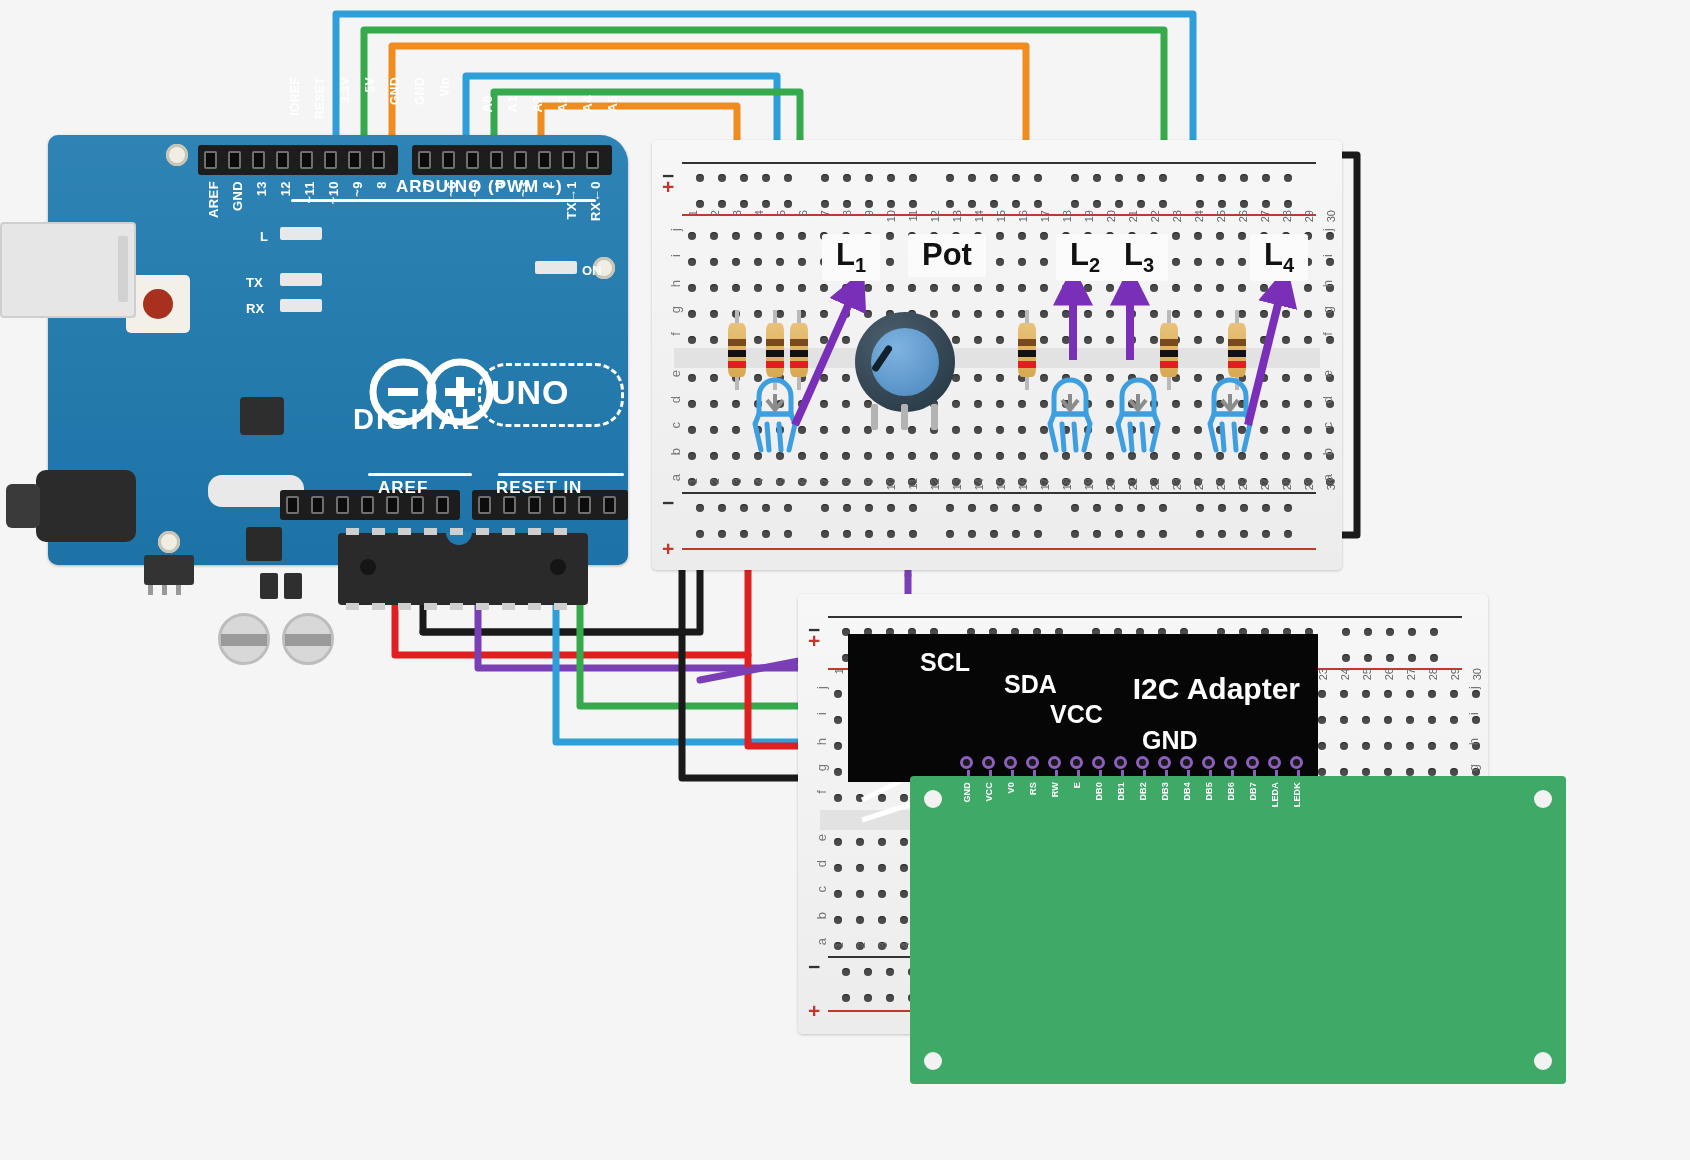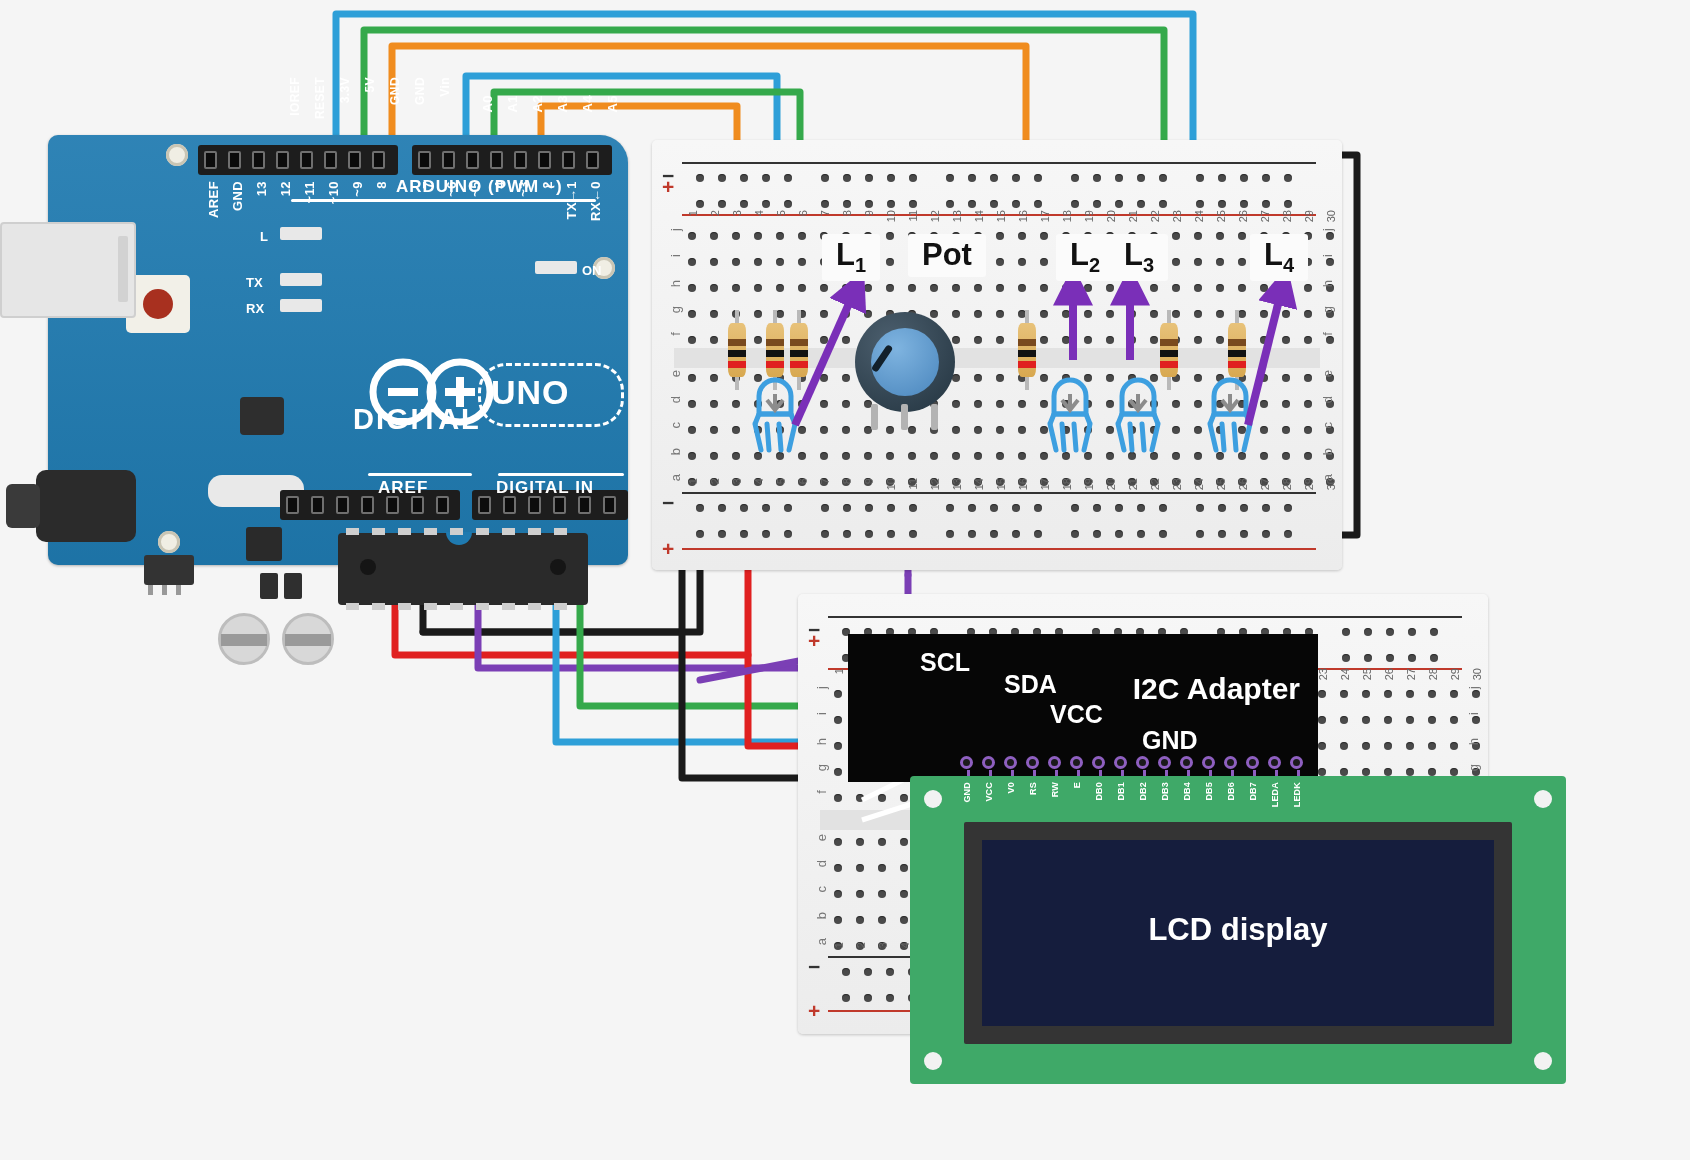--- a/index.html
+++ b/index.html
@@ -251,21 +251,21 @@
         <div class="pin" style="left: 6px;"></div>
         <div class="pin" style="left: 31px;"></div>
         <div class="pin" style="left: 56px;"></div>
         <div class="pin" style="left: 81px;"></div>
         <div class="pin" style="left: 106px;"></div>
         <div class="pin" style="left: 131px;"></div>
       </div>
     <div class="grpline" style="left:320px;top:338px;width:104px;"></div>
     <div class="grpline" style="left:450px;top:338px;width:126px;"></div>
     <div class="grptxt" style="left:330px;top:343px;">AREF</div>
-    <div class="grptxt" style="left:448px;top:343px;">DIGITAL IN</div>
+    <div class="grptxt" style="left:448px;top:343px;">RESET IN</div>
   <div class="plabel" style="left: 158px; top: 46px;">AREF</div>
       <div class="plabel" style="left: 182px; top: 46px;">GND</div>
       <div class="plabel" style="left: 206px; top: 46px;">13</div>
       <div class="plabel" style="left: 230px; top: 46px;">12</div>
       <div class="plabel" style="left: 254px; top: 46px;">~11</div>
       <div class="plabel" style="left: 278px; top: 46px;">~10</div>
       <div class="plabel" style="left: 302px; top: 46px;">~9</div>
       <div class="plabel" style="left: 326px; top: 46px;">8</div>
       <div class="plabel" style="left: 372px; top: 46px;">7</div>
       <div class="plabel" style="left: 396px; top: 46px;">~6</div>
@@ -1449,20 +1449,15 @@
         <div class="lcdpinlab" style="left: 206px; top: 6px;">DB1</div>
         <div class="lcdpinlab" style="left: 228px; top: 6px;">DB2</div>
         <div class="lcdpinlab" style="left: 250px; top: 6px;">DB3</div>
         <div class="lcdpinlab" style="left: 272px; top: 6px;">DB4</div>
         <div class="lcdpinlab" style="left: 294px; top: 6px;">DB5</div>
         <div class="lcdpinlab" style="left: 316px; top: 6px;">DB6</div>
         <div class="lcdpinlab" style="left: 338px; top: 6px;">DB7</div>
         <div class="lcdpinlab" style="left: 360px; top: 6px;">LEDA</div>
         <div class="lcdpinlab" style="left: 382px; top: 6px;">LEDK</div>
       </div>
-    <div id="lcdbezel">
-      <div id="lcdglass">
-        <div id="lcdtext">LCD display</div>
-      </div>
-    </div>
   </div>
 
 </div>
 
 </body></html>

